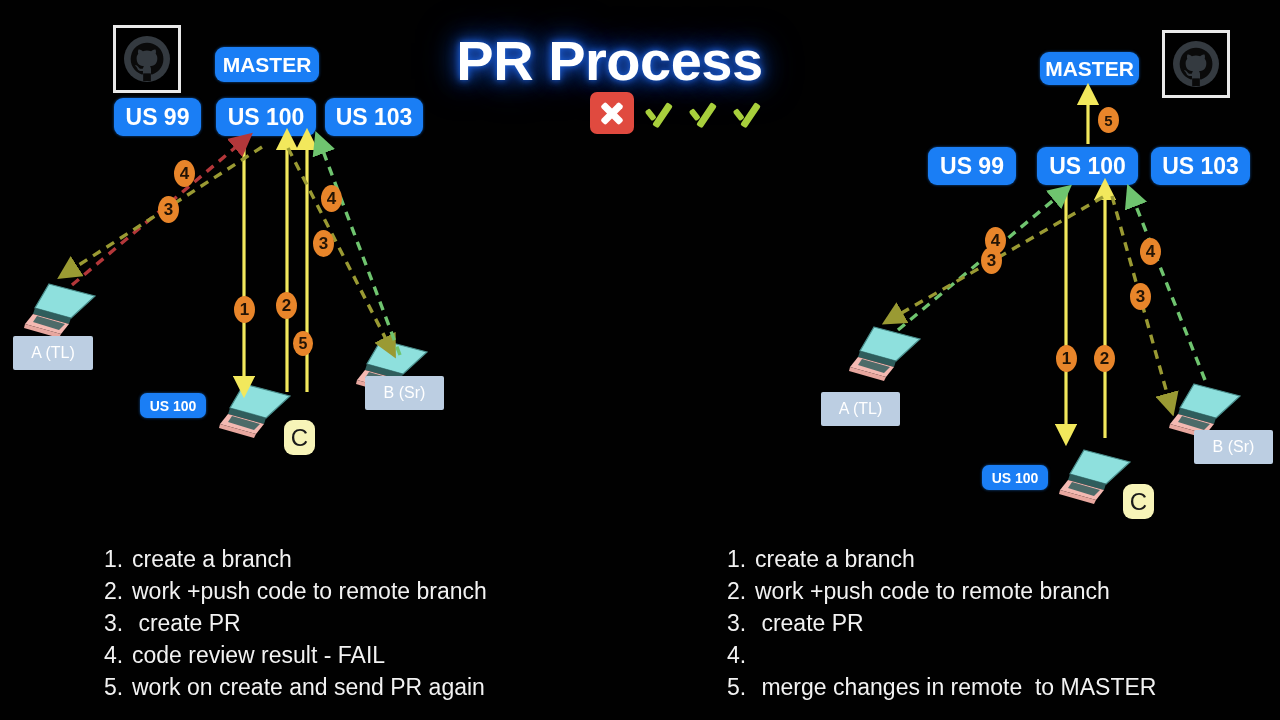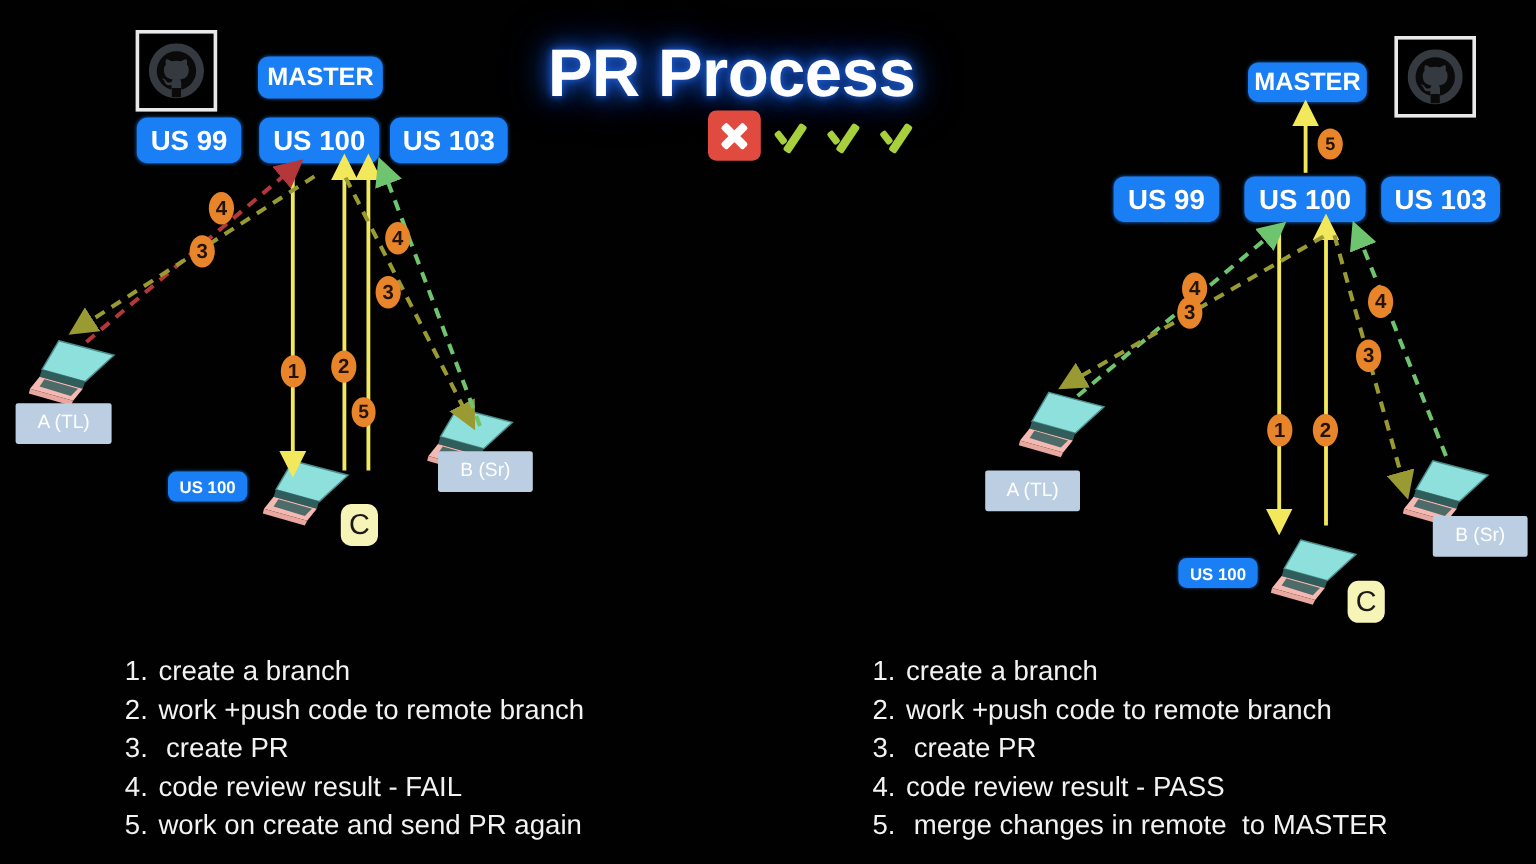--- a/index.html
+++ b/index.html
@@ -383,21 +383,20 @@
     <div class="row">
       <span class="n">2.</span>
       <span>work +push code to remote branch</span>
     </div>
     <div class="row">
       <span class="n">3.</span>
       <span> create PR</span>
     </div>
     <div class="row">
       <span class="n">4.</span>
-      <span>code review result - PASS</span>
     </div>
     <div class="row">
       <span class="n">5.</span>
       <span> merge changes in remote  to MASTER</span>
     </div>
   </div>
 
 </div>
 
 </body></html>

